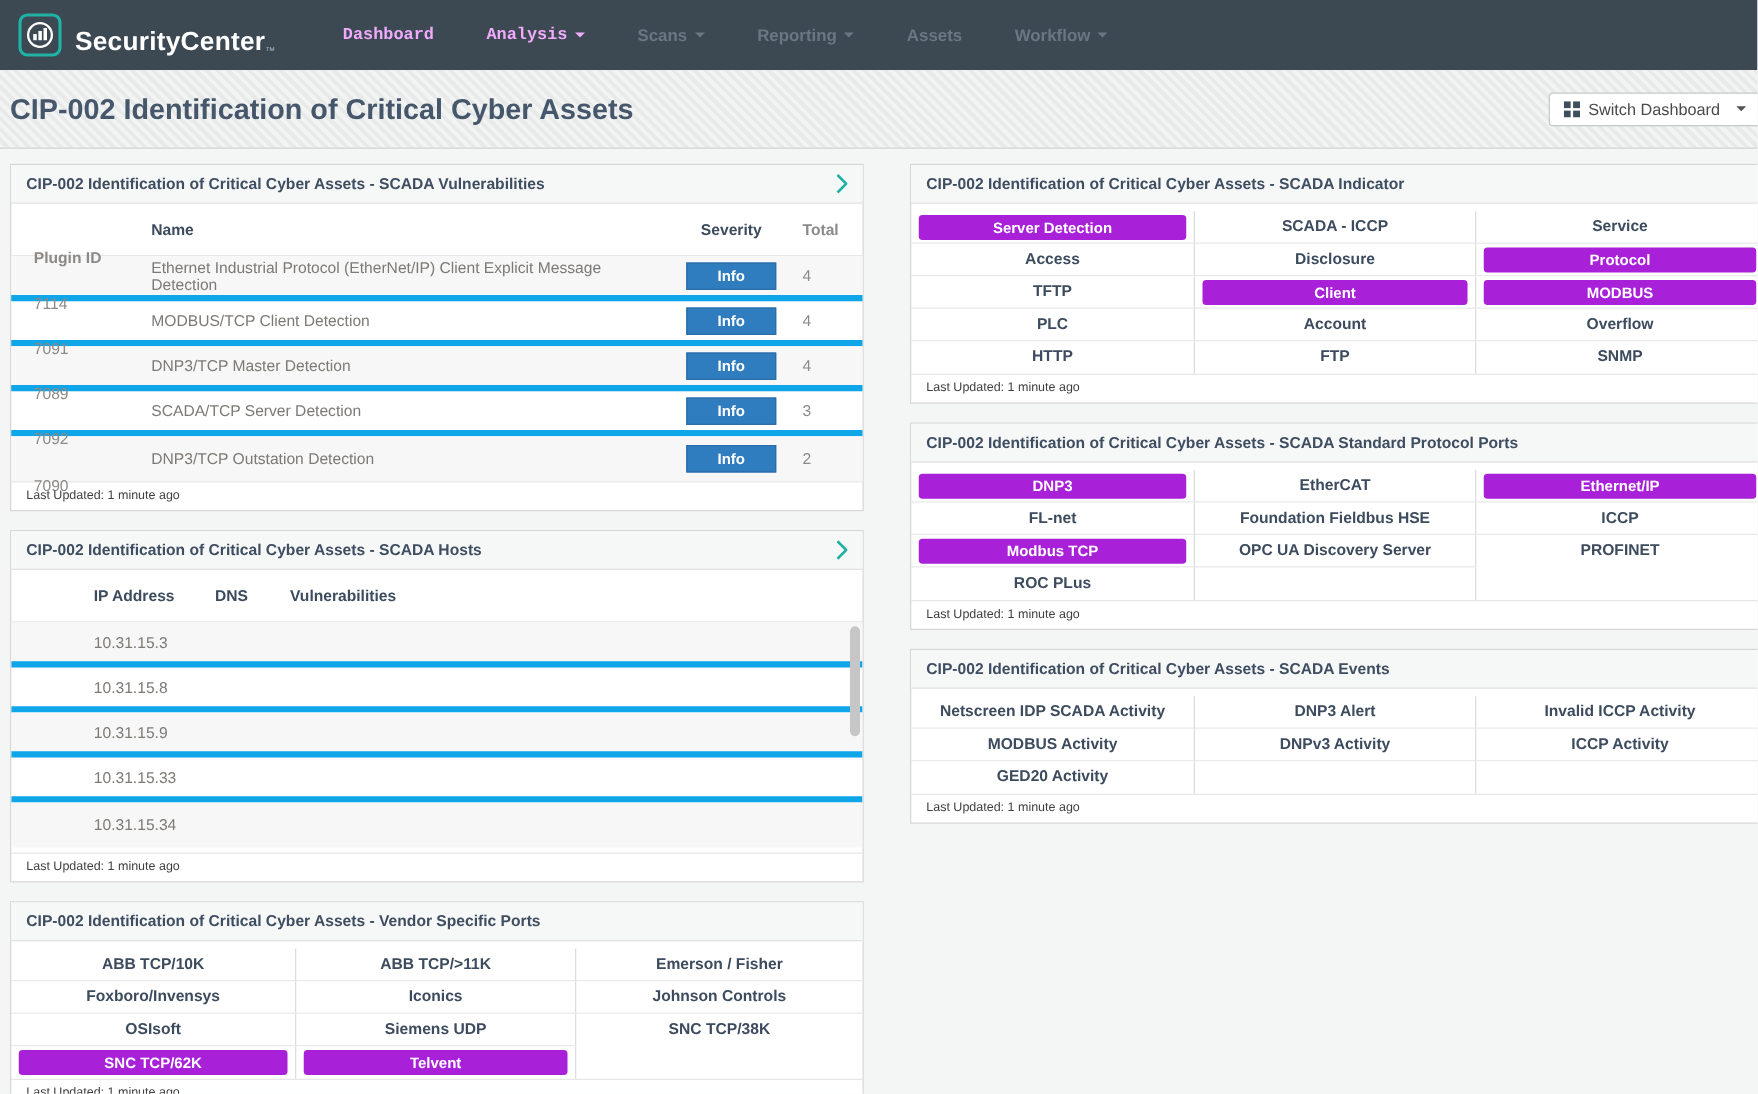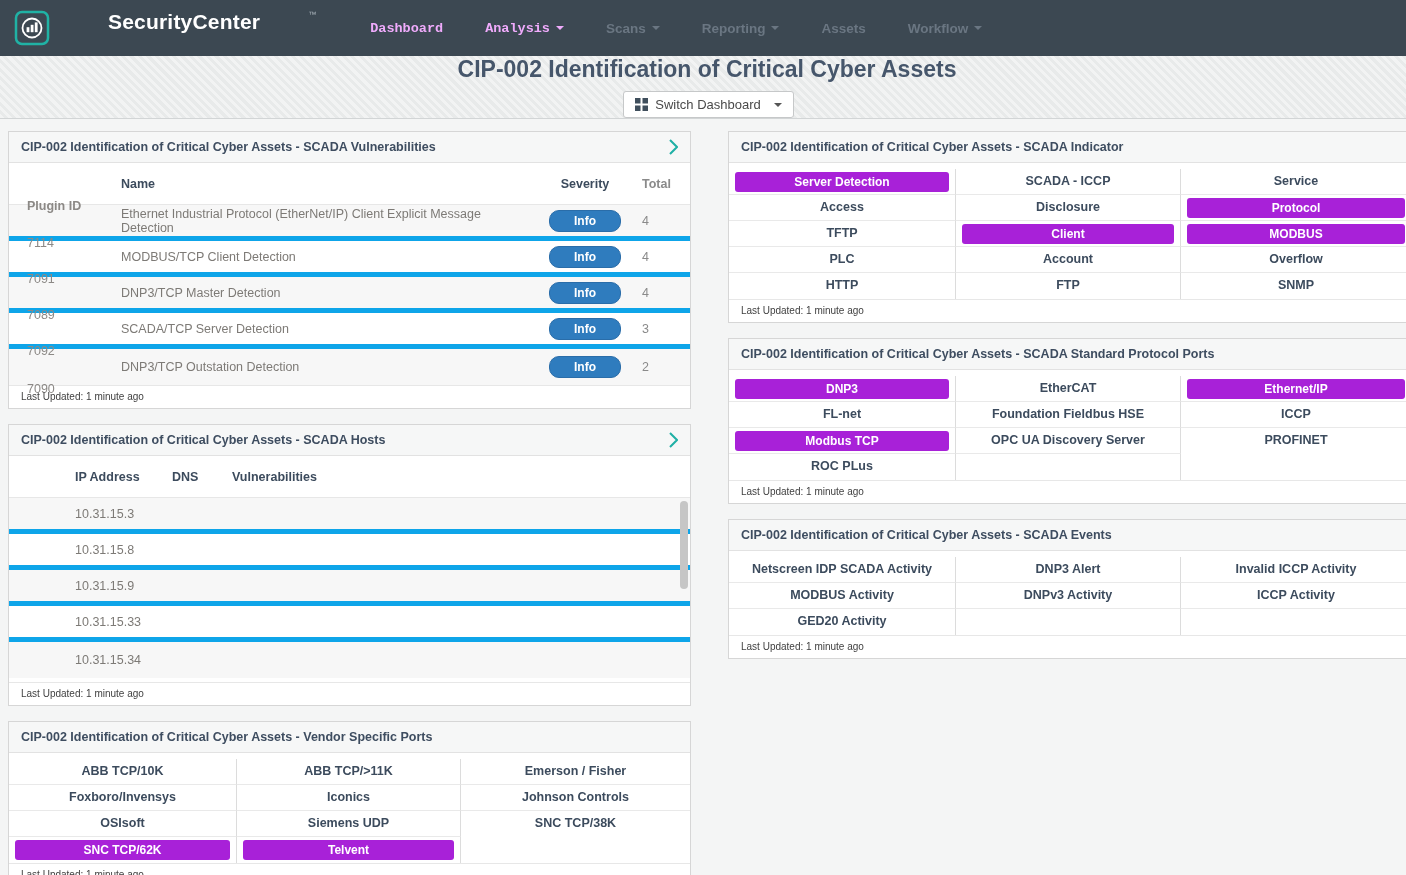--- a/index.html
+++ b/index.html
@@ -1,34 +1,34 @@
 <!DOCTYPE html>
 <html><head>
 <meta charset="utf-8">
 <style>
   * { margin:0; padding:0; box-sizing:border-box; }
   html,body { width:1406px; height:875px; overflow:hidden; }
   body { font-family:"Liberation Sans","DejaVu Sans",sans-serif; background:#f4f5f5; }
 
   
   .navbar { height:56px; background:#3c4852; display:flex; align-items:center; padding-left:14px; }
-  .brand { display:flex; align-items:flex-start;gap:48px; }
+  .brand { display:flex; align-items:flex-end; }
   .brand-logo { width:36px; height:36px; margin-right:10px; display:inline-block; }
   .brand-text { color:#ffffff; font-size:21px; font-weight:bold; letter-spacing:0.2px; }
   .brand-tm { color:#aab4bc; font-size:8px; vertical-align:top; line-height:10px; }
   .nav-menu { display:flex; margin-left:54px; align-items:center; }
   .nav-item { font-size:13.5px; color:#6a7682; margin-right:42px; cursor:pointer; display:flex; align-items:center; font-weight:bold; }
   .nav-item.active { color:#f0abfc;font-family:Liberation Mono, monospace; }
   .caret { display:inline-block; width:0; height:0; border-left:4px solid transparent; border-right:4px solid transparent; border-top:4px solid currentColor; margin-left:6px; }
 
   
   .page-header { height:63px; display:flex; align-items:center; justify-content:space-between; padding-left:8px;
       background-color:#ebeded;
       background-image:repeating-linear-gradient(45deg,#f2f3f3 0px,#f2f3f3 3px,#e8eaea 3px,#e8eaea 6px);
-      border-bottom:1px solid #d2d5d6;flex-direction:column; }
+      border-bottom:1px solid #d2d5d6; }
   .page-title { font-size:23px; font-weight:bold; color:#46566b; }
   .switch-btn { display:flex; align-items:center; gap:7px; height:27px; padding:0 11px; background:#ffffff;
       border:1px solid #c6c8c9; border-radius:3px; font-size:13px; color:#4a4a4a; cursor:pointer;
       font-family:inherit; margin-right:-3px; }
   .switch-btn .caret { color:#555; }
 
   
   .main { display:flex; padding:12px 0 0 8px; gap:37px; align-items:flex-start; }
   .col-left  { width:683px; flex:none; }
   .col-right { width:684px; flex:none; }
@@ -43,21 +43,21 @@
   
   .thead, .trow { display:flex; align-items:center; padding:0 10px 0 18px; }
   .thead { height:42px; font-size:12.5px; font-weight:bold; color:#3c4b5d; border-bottom:1px solid #e7e7e7; }
   .trow { height:36px; font-size:12.5px; color:#7d7a76; border-bottom:5px solid #0ea5e9; cursor:pointer; }
   .trow:last-child { border-bottom:none; }
   .trow.odd { background:#f7f7f7; }
   .c-pid { width:94px; color:#8c8986;margin-top:44px; }
   .c-name { flex:1; padding-right:8px; }
   .c-sev { width:90px; text-align:center; }
   .c-total { width:50px; padding-left:12px; color:#8a8a8a; }
-  .badge { display:inline-block; width:72px; line-height:20px; border-radius:10px; border:1px solid #2a6da9;
+  .badge { display:inline-block; width:72px; line-height:20px; border-radius:0; border:1px solid #2a6da9;
       color:#fff; font-weight:bold; font-size:12px; text-align:center; cursor:pointer; }
   .c-ip { width:97px;margin-left:48px; }
   .c-dns { width:60px; }
   .c-vuln { flex:1; }
   .scrollwrap { position:relative; height:184px; overflow:hidden; }
   .scroll-thumb { position:absolute; right:2px; top:3px; width:8px; height:88px; border-radius:4px; background:#c6c6c6; cursor:pointer; }
 
   
   .matrix { display:grid; margin-top:6px; }
   .matrix.cols-right { grid-template-columns:227px 225px 1fr; }

